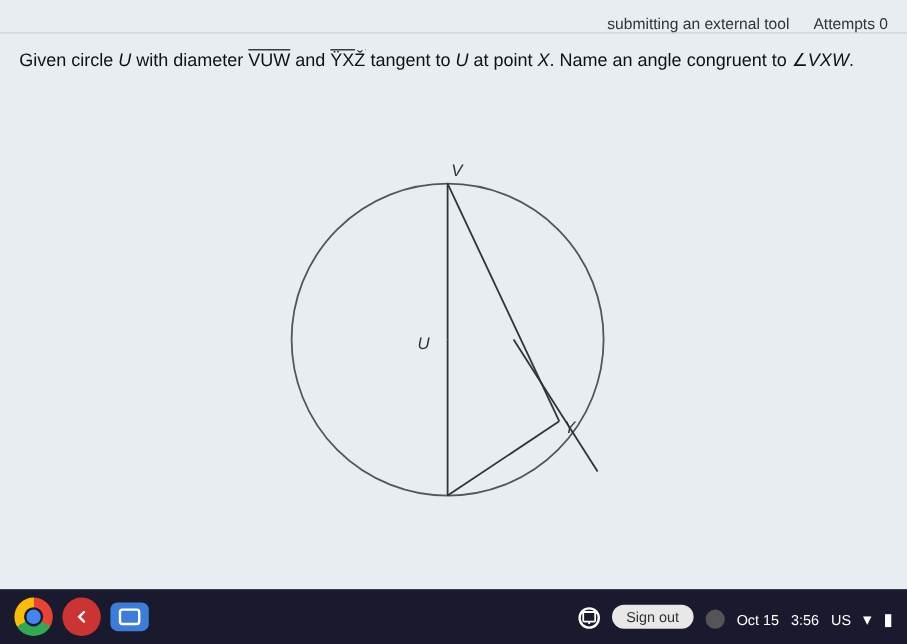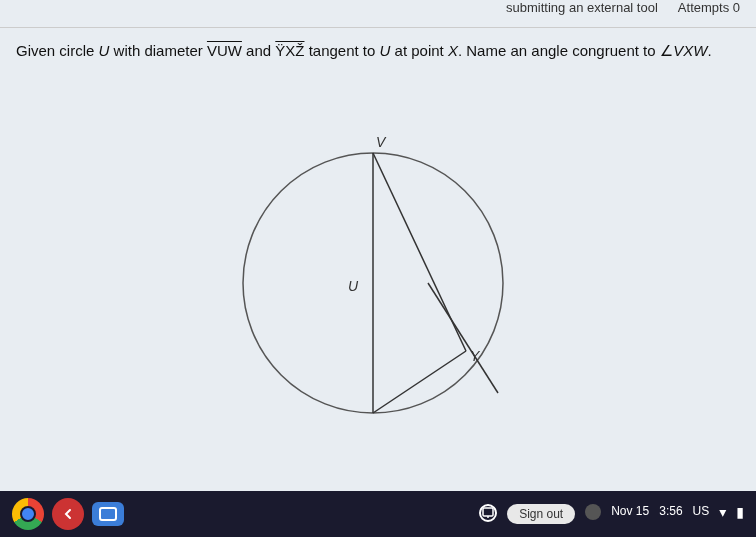--- a/index.html
+++ b/index.html
@@ -11,21 +11,21 @@
       overflow: hidden;
       position: relative;
     }
 
     
     .top-bar {
       width: 100%;
       height: 28px;
       background: #e8edf2;
       display: flex;
-      align-items: flex-start;
+      align-items: flex-end;
       justify-content: flex-end;
       padding-right: 16px;
       border-bottom: 1px solid #ccc;
       font-size: 13px;
       color: #333;
       gap: 20px;
     }
 
     
     .main-content {
@@ -110,21 +110,21 @@
     .taskbar-icon.red-circle svg { fill: white; }
 
     .taskbar-icon.blue-rect {
       background: #3b7dd8;
       border-radius: 6px;
       width: 32px; height: 24px;
     }
 
     .taskbar-right {
       display: flex;
-      align-items: flex-start;
+      align-items: flex-end;
       gap: 10px;
       color: white;
       font-size: 12px;
     }
 
     .sign-out-btn {
       background: #e8e8e8;
       border: none;
       border-radius: 12px;
       padding: 3px 12px;
@@ -222,21 +222,21 @@
       <svg width="12" height="12" viewBox="0 0 12 12">
         <rect x="1" y="1" width="10" height="8" rx="1" fill="none" stroke="white" stroke-width="1.5"></rect>
         <line x1="6" y1="9" x2="6" y2="11" stroke="white" stroke-width="1.5"></line>
       </svg>
     </div>
 
     <button class="sign-out-btn">Sign out</button>
 
     <div style="width:16px;height:16px;border-radius:50%;background:#555;display:flex;align-items:center;justify-content:center;"></div>
 
-    <span class="taskbar-time">Nov 15</span>
+    <span class="taskbar-time">Oct 15</span>
     <span class="taskbar-time">3:56</span>
     <span class="taskbar-time">US</span>
 
     <span class="wifi-icon">▾</span>
 
     <span class="battery-icon">▮</span>
   </div>
 </div>
 
 </body></html>

